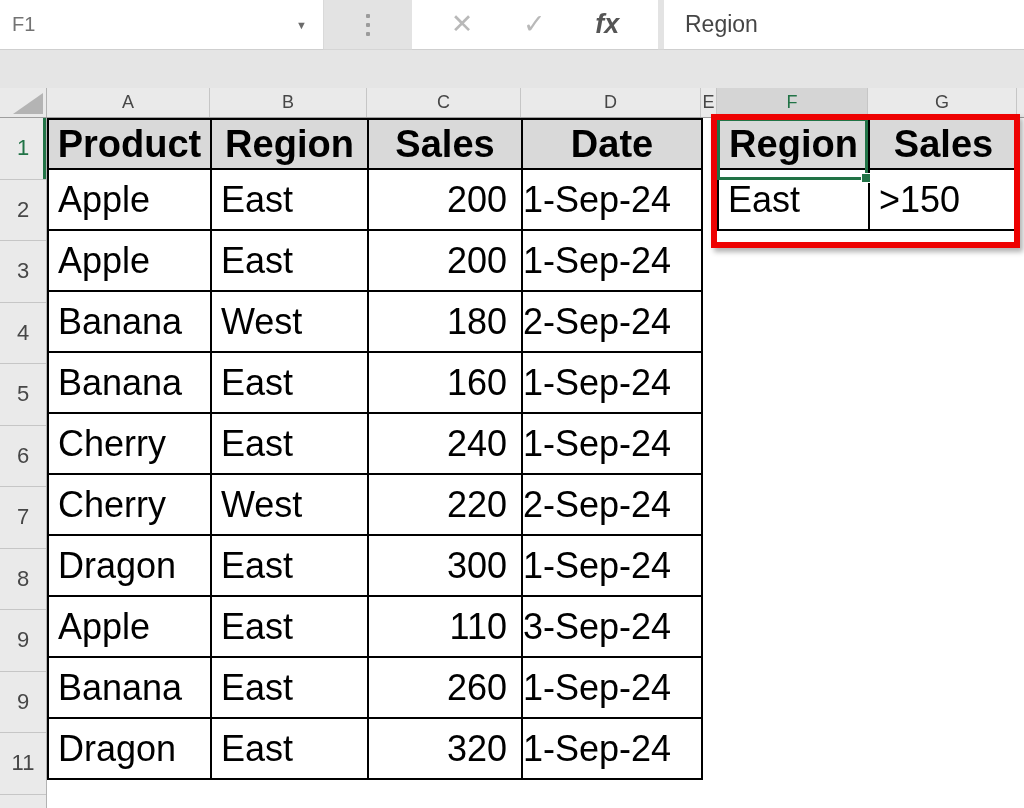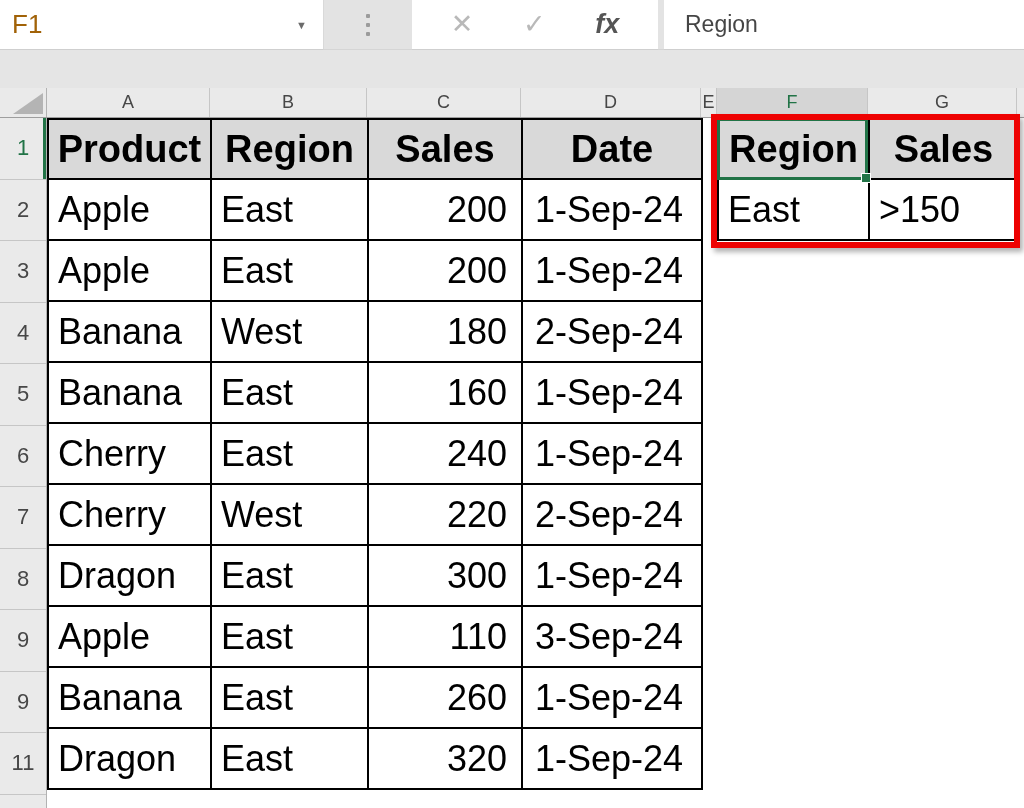--- a/index.html
+++ b/index.html
@@ -5,21 +5,21 @@
   * { margin:0; padding:0; box-sizing:border-box; }
   html,body { width:1024px; height:808px; overflow:hidden; background:#fff;
               font-family:"Liberation Sans","DejaVu Sans",sans-serif; }
   .app { position:relative; width:1024px; height:808px; background:#fff; }
 
   
   .topbar { position:absolute; left:0; top:0; width:1024px; height:88px; background:#e5e5e5; }
   .fbar { display:flex; height:50px; align-items:stretch; }
   .namebox { width:324px; background:#fff; border-bottom:1px solid #cfcfcf; border-right:1px solid #d9d9d9;
              display:flex; align-items:center; padding:0 10px 0 12px; }
-  .namebox .val { font-size:26px; color:#a16207; flex:1; }
+  .namebox .val { font-size:20px; color:#737373; flex:1; }
   .dd { font-size:11px; color:#6b6b6b; padding-right:6px; }
   .grip { width:88px; background:#e3e3e3; display:flex; align-items:center; justify-content:center;
           border-bottom:1px solid #d5d5d5; }
   .dots { display:flex; flex-direction:column; gap:5px; }
   .dots i { width:4px; height:4px; background:#9b9b9b; border-radius:1px; }
   .fbtns { width:246px; background:#fff; border-bottom:1px solid #cfcfcf;
            display:flex; align-items:center; justify-content:space-around; padding:0 14px; }
   .icx { font-size:27px; color:#b9b9b9; line-height:1; }
   .icchk { font-size:27px; color:#b9b9b9; line-height:1; }
   .icfx { font-family:Liberation Sans, sans-serif; font-style:italic; font-weight:bold;
@@ -45,27 +45,27 @@
   .rowhead { width:47px; background:#eaeaea; border-right:1px solid #b2b2b2; }
   .rn { height:61.5px; display:flex; align-items:center; justify-content:center;
         font-size:22px; color:#474747; border-bottom:1px solid #c6c6c6; }
   .rn.selr { color:#217346; box-shadow:inset -3px 0 0 #217346; }
   .rn.partial { height:12px; border-bottom:none; }
   .sheet { position:relative; flex:1; background:#fff; }
 
   
   table { border-collapse:collapse; table-layout:fixed; position:absolute; top:0; }
   td, th { border:2px solid #000; overflow:hidden; white-space:nowrap; }
-  th { background:#d9d9d9; font-weight:bold; font-size:38px; color:#000; text-align:center; height:60px; }
+  th { background:#d9d9d9; font-weight:bold; font-size:38px; color:#000; text-align:center; height:50px; }
   td { font-size:36px; color:#000; height:61px; background:#fff; }
   .dtable { left:0; width:654px; }
   .ctable { left:670px; width:300px; }
   .al { text-align:left; padding-left:9px; }
   .ar { text-align:right; padding-right:14px; }
-  .ard { text-align:center; padding-right:6px; }
+  .ard { text-align:left; padding-right:6px; }
 
   
   .sel { position:absolute; left:670px; top:0; width:151px; height:62px;
          border:3px solid #217346; pointer-events:none; z-index:3; }
   .handle { position:absolute; right:-6px; bottom:-6px; width:10px; height:10px;
             background:#217346; border:1px solid #fff; pointer-events:auto; }
   .redbox { position:absolute; left:664px; top:-4px; width:309px; height:134px;
             border:6px solid #ee0202; z-index:4;
             box-shadow:3px 4px 5px rgba(0,0,0,0.30); }
 </style>

